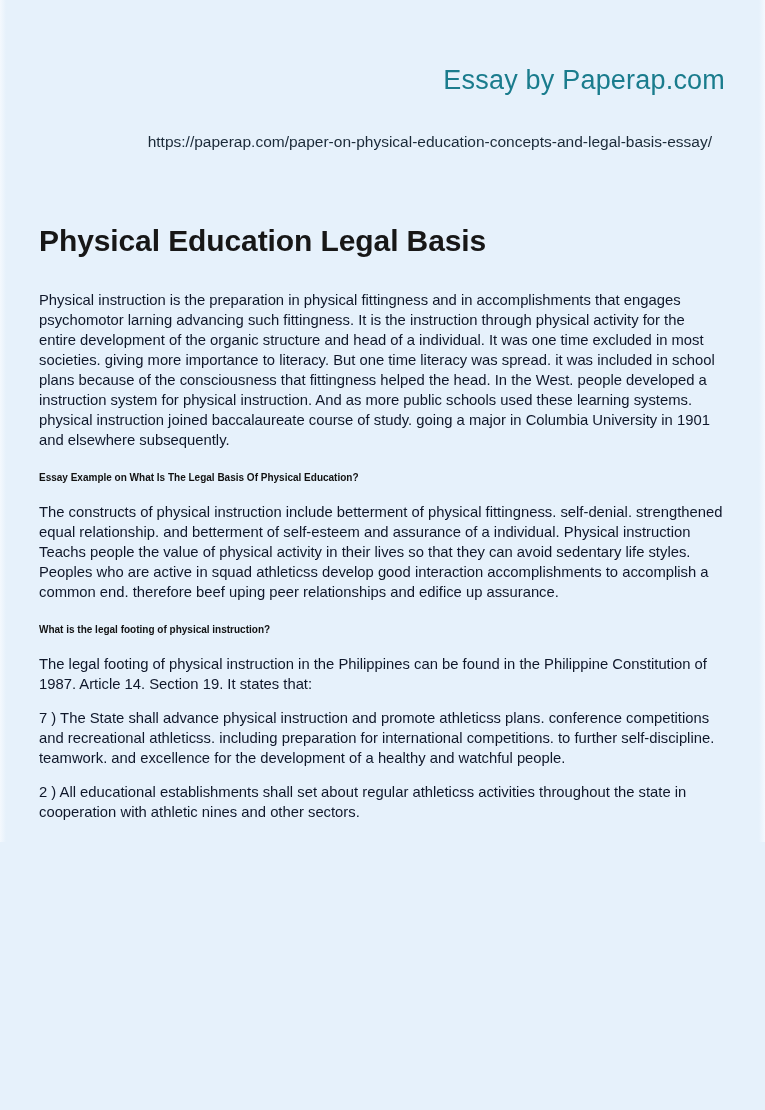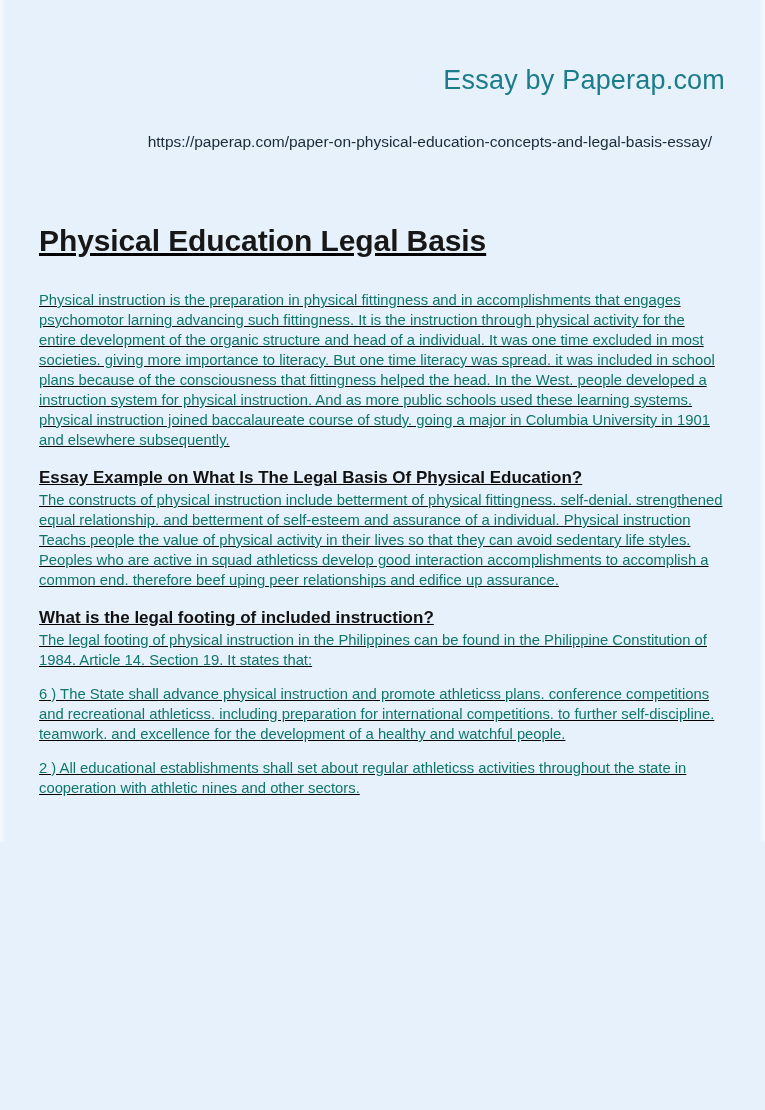--- a/index.html
+++ b/index.html
@@ -57,58 +57,57 @@
     padding-top: 22px;
     font-size: 15.5px;
     line-height: 20px;
     font-weight: 400;
     color: #1b2a38;
     white-space: nowrap;
   }
 
   .article {
     padding: 0 40px 0 39px;
-    text-decoration: underline;
   }
   .article-title {
     margin: 0;
     padding-top: 57px;
     font-size: 30px;
     line-height: 38px;
     font-weight: 700;
     color: #171717;
     letter-spacing: -0.1px;
   }
 
   .body-block {
     padding-top: 30px;
   }
   p.para {
     margin: 0 0 14px 0;
     font-size: 14.8px;
     line-height: 20px;
-    color: #0f766e;
+    color: #0f172a;
     text-align: left;
   }
   p.para:last-child {
     margin-bottom: 16px;
   }
   h2.subhead {
     margin: 0 0 0 0;
     padding-top: 6px;
-    font-size: 17px;
+    font-size: 10px;
     line-height: 20px;
     font-weight: 700;
     color: #111111;
   }
   h2.subhead + h2.subhead {
     padding-top: 14px;
   }
   h2.subhead + p.para {
-    margin-top: 2px;
+    margin-top: 14px;
   }
   p.para + h2.subhead {
     padding-top: 4px;
   }
 </style>
 </head>
 <body>
 
 <div class="page">
 
@@ -120,20 +119,20 @@
     <span class="source-url">https://paperap.com/paper-on-physical-education-concepts-and-legal-basis-essay/</span>
   </header>
 
   <main class="article">
     <h1 class="article-title">Physical Education Legal Basis</h1>
 
     <div class="body-block" id="article-body">
         <p class="para">Physical instruction is the preparation in physical fittingness and in accomplishments that engages psychomotor larning advancing such fittingness. It is the instruction through physical activity for the entire development of the organic structure and head of a individual. It was one time excluded in most societies. giving more importance to literacy. But one time literacy was spread. it was included in school plans because of the consciousness that fittingness helped the head. In the West. people developed a instruction system for physical instruction. And as more public schools used these learning systems. physical instruction joined baccalaureate course of study. going a major in Columbia University in 1901 and elsewhere subsequently.</p>
         <h2 class="subhead">Essay Example on What Is The Legal Basis Of Physical Education?</h2>
         <p class="para">The constructs of physical instruction include betterment of physical fittingness. self-denial. strengthened equal relationship. and betterment of self-esteem and assurance of a individual. Physical instruction Teachs people the value of physical activity in their lives so that they can avoid sedentary life styles. Peoples who are active in squad athleticss develop good interaction accomplishments to accomplish a common end. therefore beef uping peer relationships and edifice up assurance.</p>
-        <h2 class="subhead">What is the legal footing of included instruction?</h2>
-        <p class="para">The legal footing of physical instruction in the Philippines can be found in the Philippine Constitution of 1984. Article 14. Section 19. It states that:</p>
-        <p class="para">6 ) The State shall advance physical instruction and promote athleticss plans. conference competitions and recreational athleticss. including preparation for international competitions. to further self-discipline. teamwork. and excellence for the development of a healthy and watchful people.</p>
+        <h2 class="subhead">What is the legal footing of physical instruction?</h2>
+        <p class="para">The legal footing of physical instruction in the Philippines can be found in the Philippine Constitution of 1987. Article 14. Section 19. It states that:</p>
+        <p class="para">7 ) The State shall advance physical instruction and promote athleticss plans. conference competitions and recreational athleticss. including preparation for international competitions. to further self-discipline. teamwork. and excellence for the development of a healthy and watchful people.</p>
         <p class="para">2 ) All educational establishments shall set about regular athleticss activities throughout the state in cooperation with athletic nines and other sectors.</p>
       </div>
   </main>
 
 </div>
 
 </body></html>

